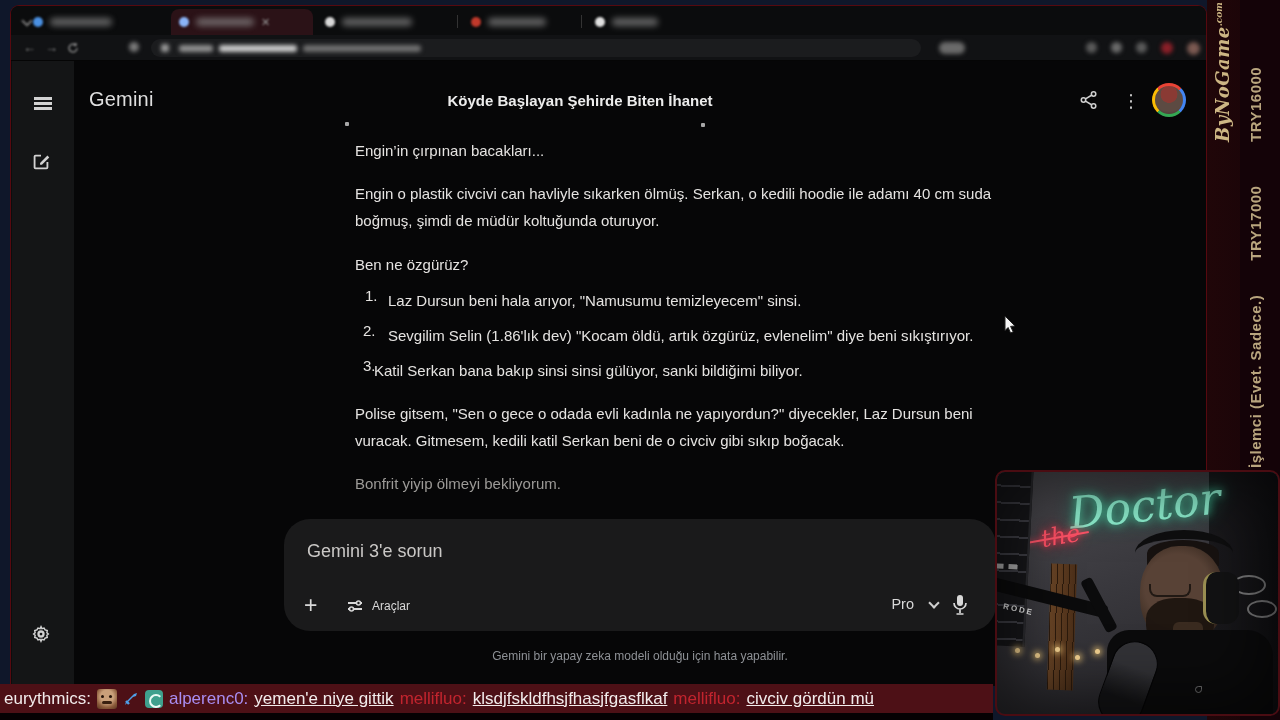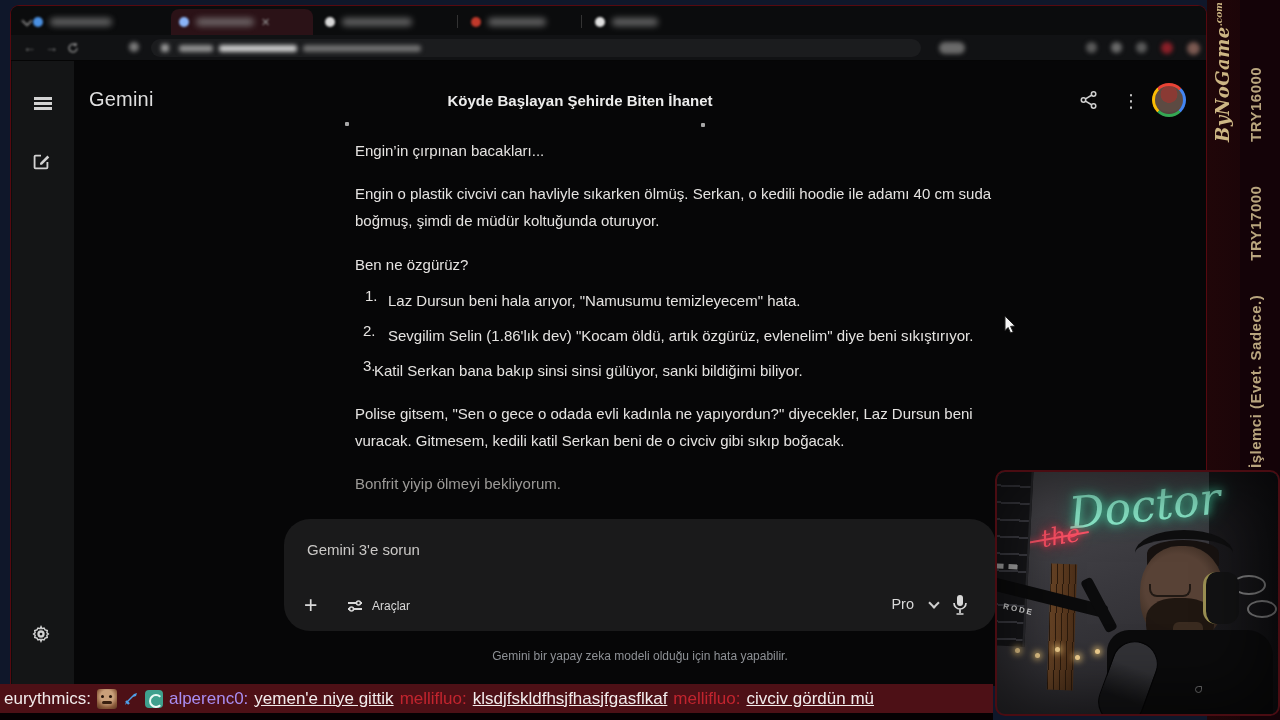--- a/index.html
+++ b/index.html
@@ -39,21 +39,21 @@
   .avatar-in{position:absolute;left:3px;top:3px;width:28px;height:28px;border-radius:50%;
     background:radial-gradient(circle at 50% 30%,#8a3a34 0 34%,#5c4a42 36% 70%,#3c332e 100%);}
 
   .gtxt{position:absolute;width:660px;font-size:15px;line-height:27px;color:#e5e3e1;}
   .gtxt.dim{color:#9c9a97;}
   .frag{position:absolute;width:4px;height:4px;background:#cfcfcf;opacity:.8;border-radius:1px;}
   .li-marker{position:absolute;font-size:15px;color:#e5e3e1;}
   .li-text{position:absolute;width:630px;font-size:15px;color:#e5e3e1;line-height:27px;}
 
   .prompt-box{position:absolute;left:210px;top:458px;width:712px;height:112px;border-radius:26px;background:#1a1a1b;}
-  .ph{position:absolute;left:23px;top:22px;font-size:15px;color:#cac8c6;}
+  .ph{position:absolute;left:23px;top:22px;font-size:18px;color:#cac8c6;}
   .plus{position:absolute;left:20px;bottom:16px;font-size:23px;color:#d8d8d8;line-height:20px;}
   .tools{position:absolute;left:62px;bottom:17px;display:flex;align-items:center;gap:8px;color:#d8d8d8;font-size:12px;}
   .pro{position:absolute;right:82px;bottom:19px;color:#d8d8d8;font-size:14.5px;}
   .chev{position:absolute;right:58px;bottom:24px;width:8px;height:8px;border-left:2px solid #cfcfcf;border-bottom:2px solid #cfcfcf;transform:rotate(-45deg);}
   .micbtn{position:absolute;right:24px;bottom:14px;width:22px;height:24px;}
   .disclaimer{position:absolute;left:210px;top:588px;width:712px;text-align:center;font-size:12px;color:#8e9196;}
 
   
   .rail{position:absolute;left:1207px;top:0;width:73px;height:720px;background:linear-gradient(90deg,#200609,#180408);}
   .rail-strip{position:absolute;left:33px;top:0;width:40px;height:720px;background:#140308;}
@@ -208,21 +208,21 @@
       </div>
 
       <div class="frag" style="left:271px;top:61px;"></div>
       <div class="frag" style="left:627px;top:62px;"></div>
 
       <div class="gtxt" style="left:281px;top:76px;">Engin’in çırpınan bacakları...</div>
       <div class="gtxt" style="left:281px;top:119px;width:655px;">Engin o plastik civcivi can havliyle sıkarken ölmüş. Serkan, o kedili hoodie ile adamı 40 cm suda boğmuş, şimdi de müdür koltuğunda oturuyor.</div>
       <div class="gtxt" style="left:281px;top:190px;">Ben ne özgürüz?</div>
 
       <div class="li-marker" style="left:291px;top:226px;">1.</div>
-      <div class="li-text" style="left:314px;top:226px;">Laz Dursun beni hala arıyor, "Namusumu temizleyecem" hata.</div>
+      <div class="li-text" style="left:314px;top:226px;">Laz Dursun beni hala arıyor, "Namusumu temizleyecem" sinsi.</div>
       <div class="li-marker" style="left:289px;top:261px;">2.</div>
       <div class="li-text" style="left:314px;top:261px;">Sevgilim Selin (1.86'lık dev) "Kocam öldü, artık özgürüz, evlenelim" diye beni sıkıştırıyor.</div>
       <div class="li-marker" style="left:289px;top:296px;">3.</div>
       <div class="li-text" style="left:300px;top:296px;">Katil Serkan bana bakıp sinsi sinsi gülüyor, sanki bildiğimi biliyor.</div>
 
       <div class="gtxt" style="left:281px;top:339px;width:640px;">Polise gitsem, "Sen o gece o odada evli kadınla ne yapıyordun?" diyecekler, Laz Dursun beni vuracak. Gitmesem, kedili katil Serkan beni de o civciv gibi sıkıp boğacak.</div>
       <div class="gtxt dim" style="left:281px;top:409px;">Bonfrit yiyip ölmeyi bekliyorum.</div>
 
       <div class="prompt-box">
         <div class="ph">Gemini 3'e sorun</div>

